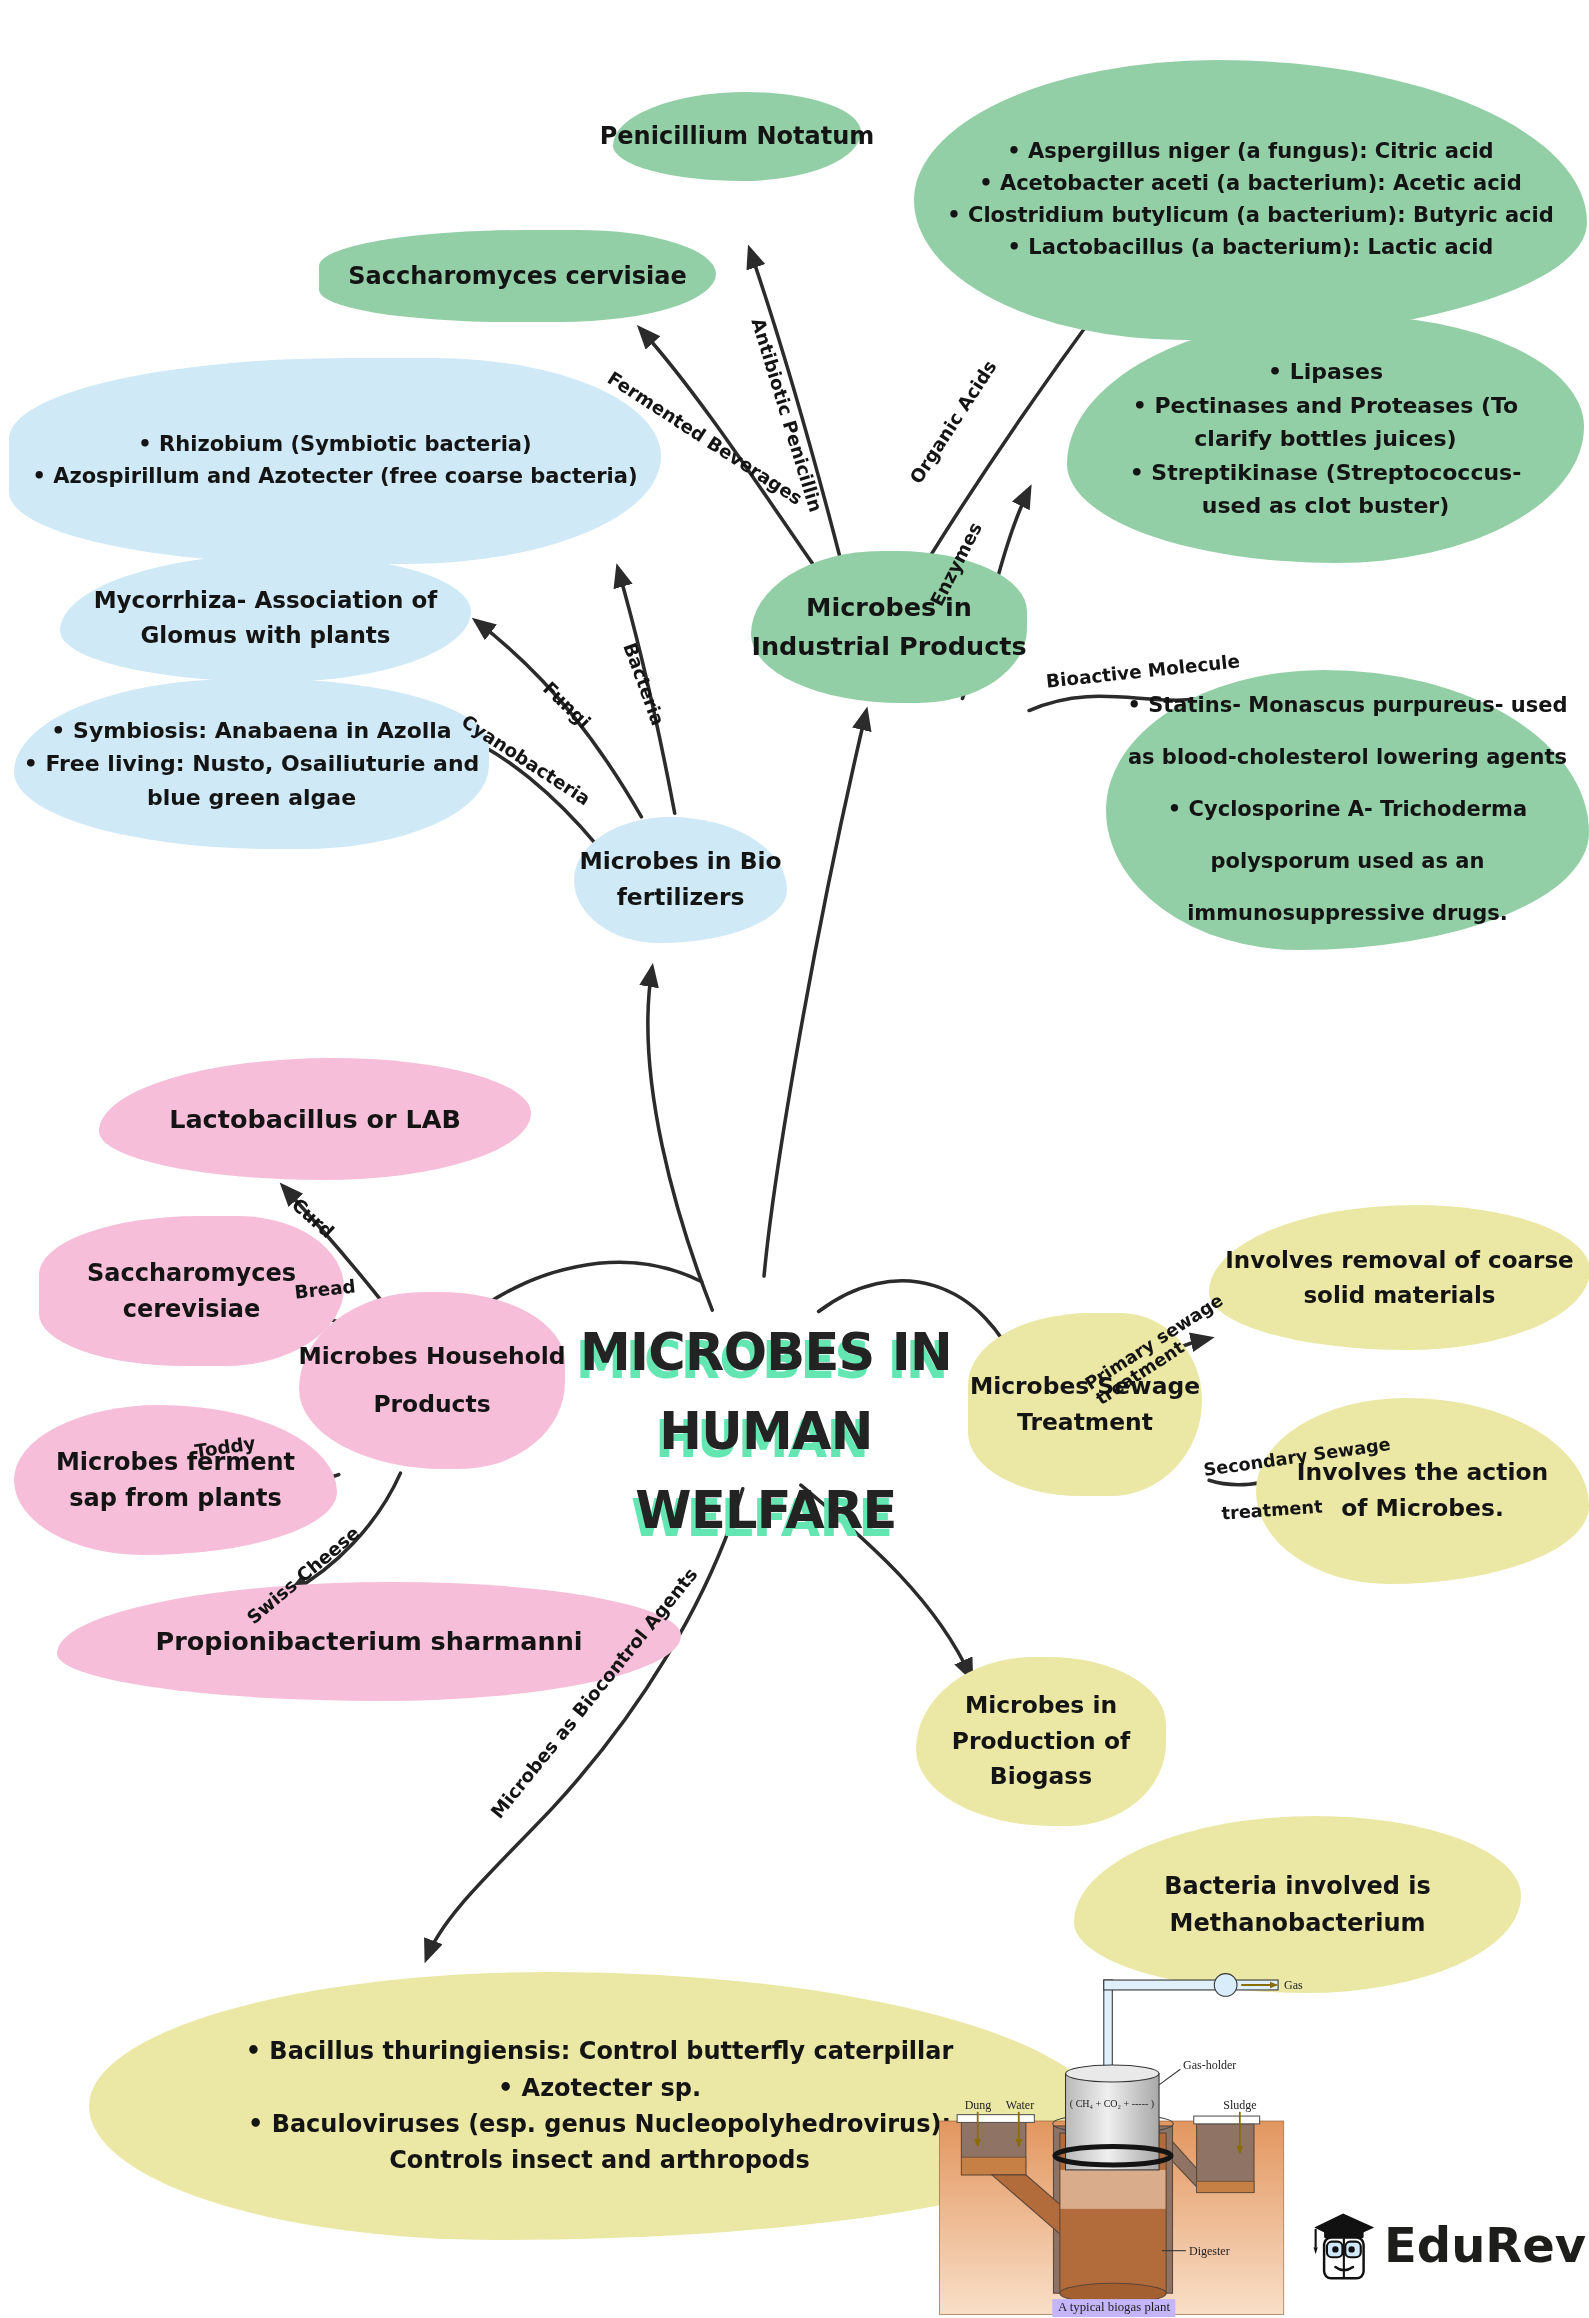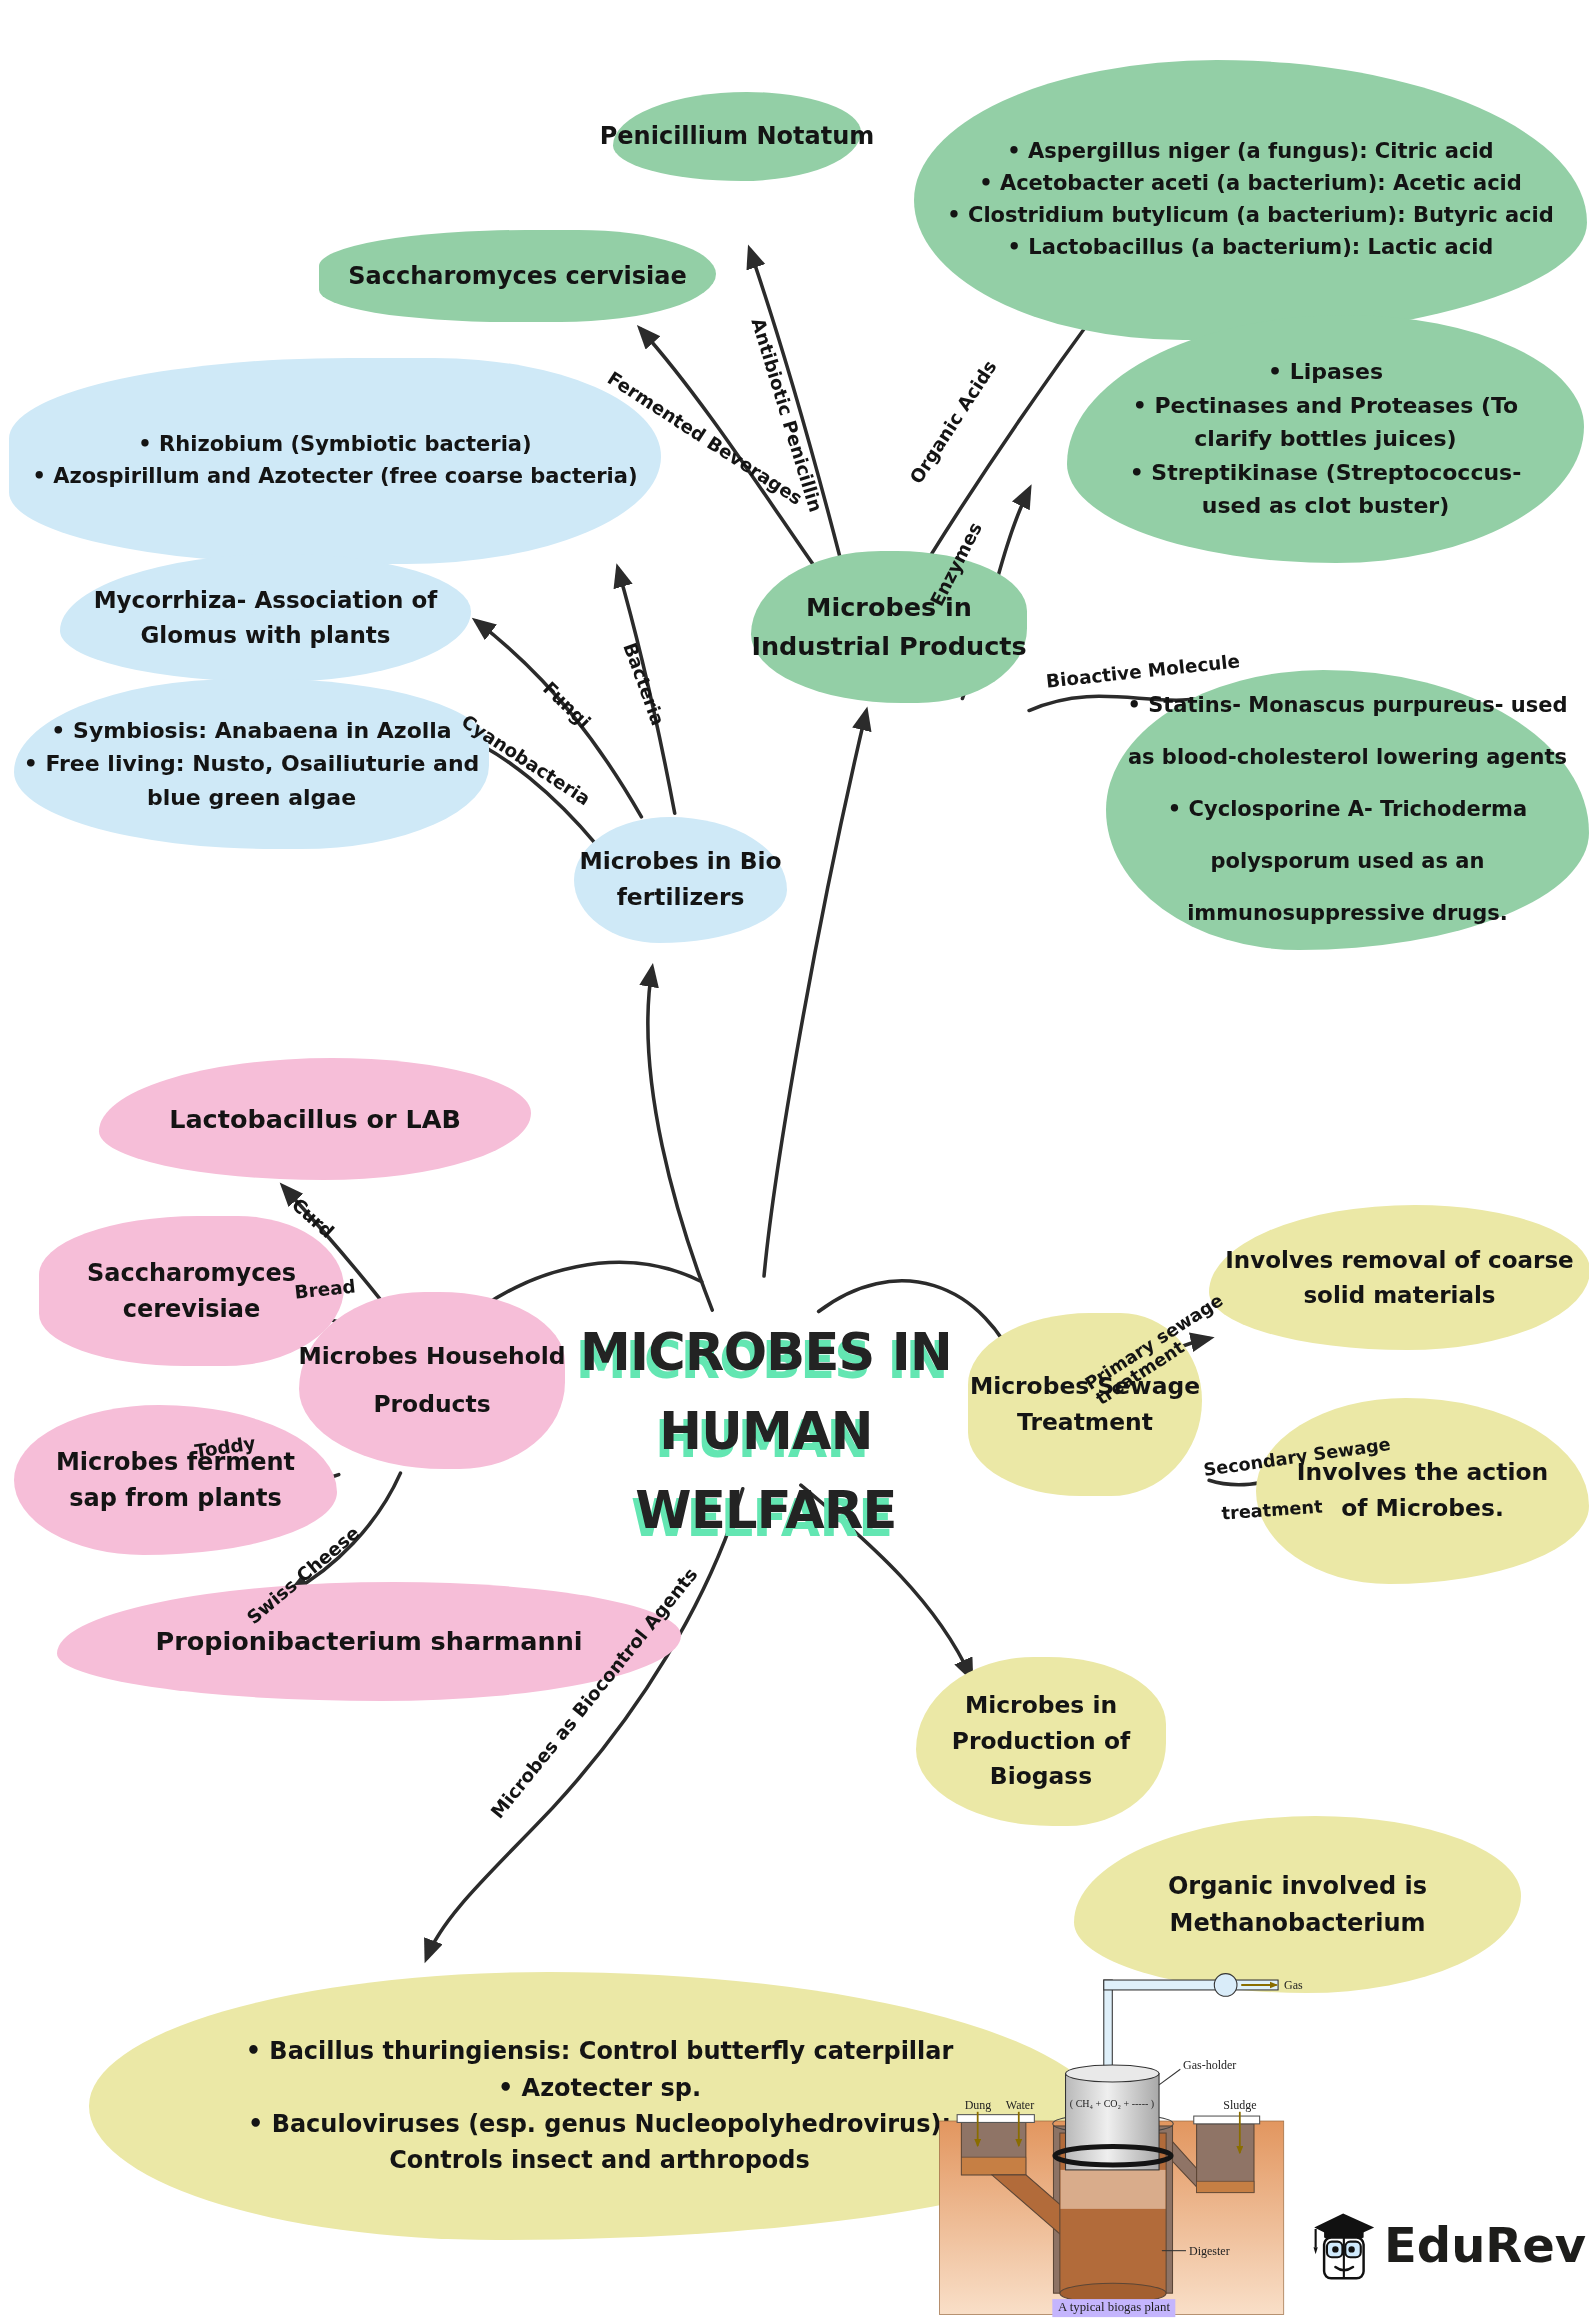--- a/index.html
+++ b/index.html
@@ -165,21 +165,21 @@
     <div class="bline">of Microbes.</div>
   </div>
 
   <div class="blob yellow rD" style="left:916px;top:1657px;width:250px;height:169px;font-size:23.4px;">
     <div class="bline">Microbes in</div>
     <div class="bline">Production of</div>
     <div class="bline">Biogass</div>
   </div>
 
   <div class="blob yellow rA" style="left:1074px;top:1816px;width:447px;height:177px;font-size:24px;">
-    <div class="bline">Organic involved is</div>
+    <div class="bline">Bacteria involved is</div>
     <div class="bline">Methanobacterium</div>
   </div>
 
   <div class="blob yellow rB" style="left:89px;top:1972px;width:1021px;height:268px;font-size:24px;">
     <div class="bline">• Bacillus thuringiensis: Control butterfly caterpillar</div>
     <div class="bline">• Azotecter sp.</div>
     <div class="bline">• Baculoviruses (esp. genus Nucleopolyhedrovirus):</div>
     <div class="bline">Controls insect and arthropods</div>
   </div>
 

